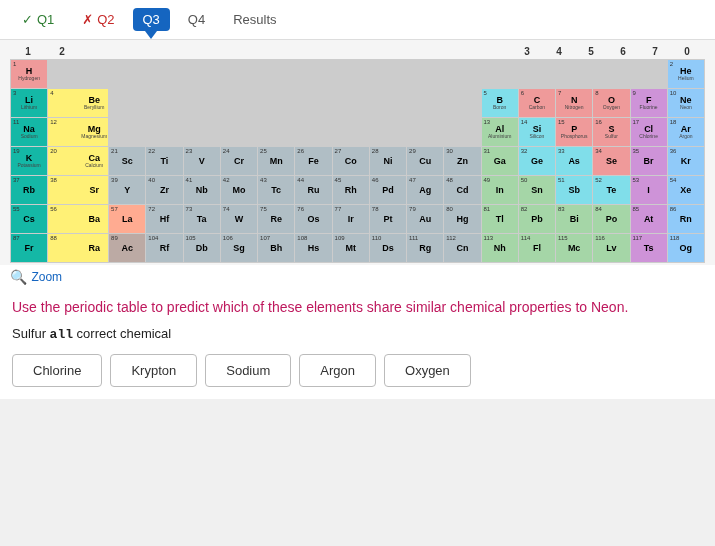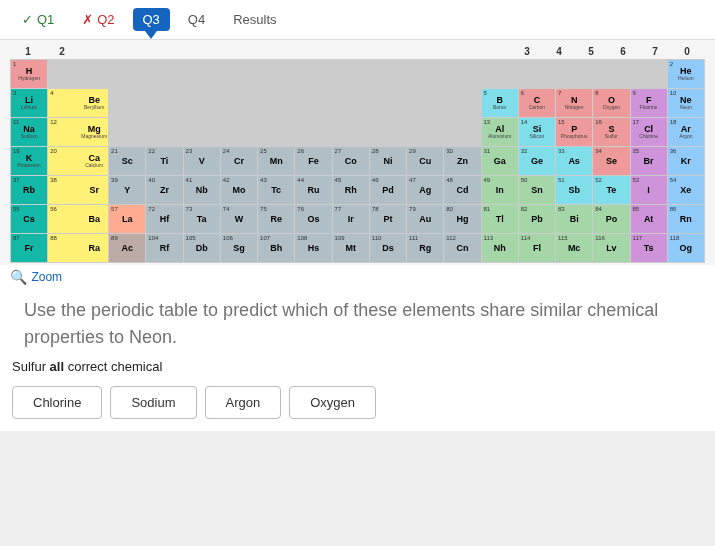--- a/index.html
+++ b/index.html
@@ -138,32 +138,33 @@
       color: #1565c0;
       font-size: 12px;
       cursor: pointer;
       margin: 4px 10px;
     }
     .zoom-icon {
       font-size: 14px;
     }
 
     .question-text {
-      padding: 8px 12px 4px 24px;
-      font-size: 18px;
-      color: #737373;
+      padding: 8px 12px 4px 12px;
+      font-size: 14px;
+      color: #be185d;
       line-height: 1.5;
     }
     .select-label {
       padding: 4px 12px 8px 12px;
       font-size: 13px;
       color: #222;
     }
     .select-label strong {
       font-weight: bold;
+      font-family: Liberation Mono, monospace;
     }
 
     
     .answers {
       display: flex;
       gap: 8px;
       padding: 4px 12px 12px 12px;
       flex-wrap: wrap;
     }
     .ans-btn {
@@ -631,18 +632,19 @@
   <div class="question-text">
     <span>Use the periodic table to predict which of these elements share similar chemical properties to Neon.</span>
   </div>
 
   <div class="select-label">
     <span>Sulfur </span><strong>all</strong><span> correct chemical</span>
   </div>
 
   <div class="answers">
     <button class="ans-btn">Chlorine</button>
+    <button class="ans-btn">Krypton</button>
     <button class="ans-btn">Sodium</button>
     <button class="ans-btn">Argon</button>
     <button class="ans-btn">Oxygen</button>
   </div>
 
 </div>
 
 </body></html>

